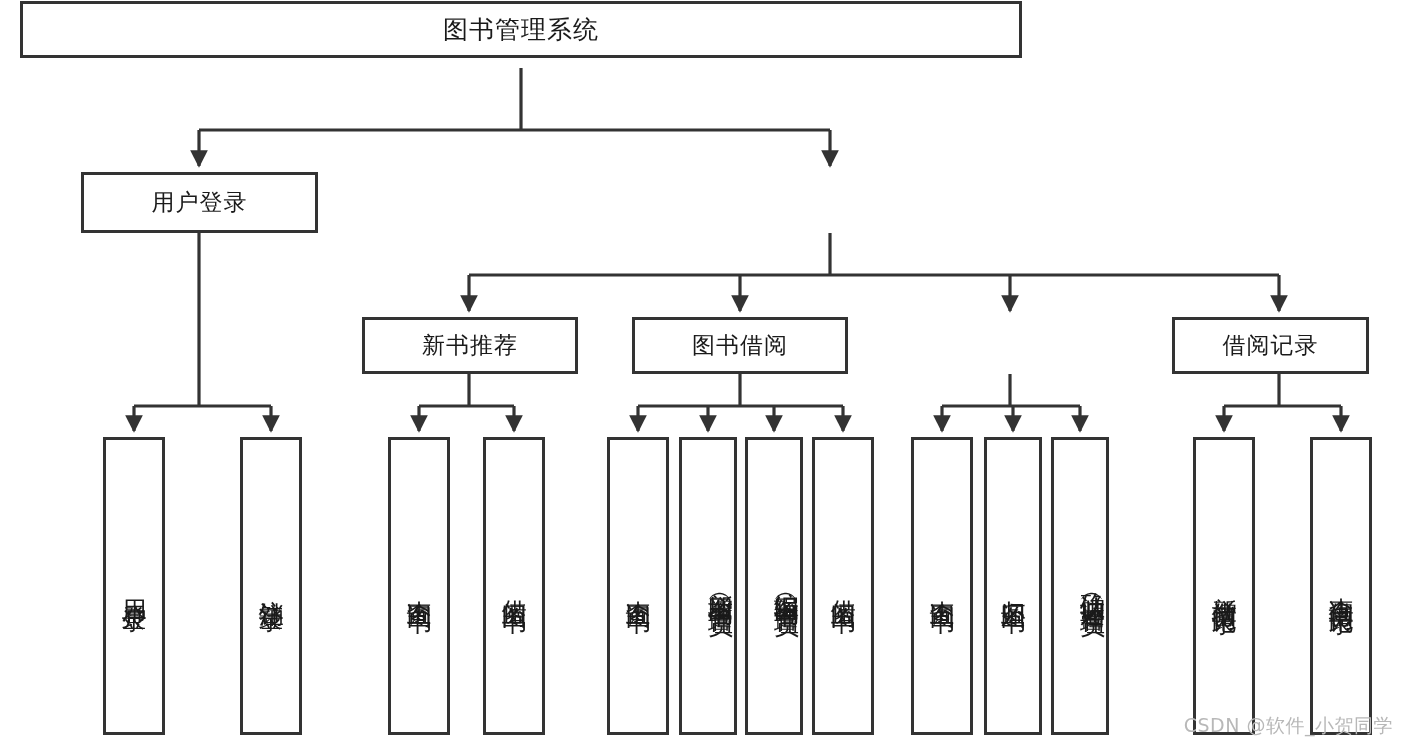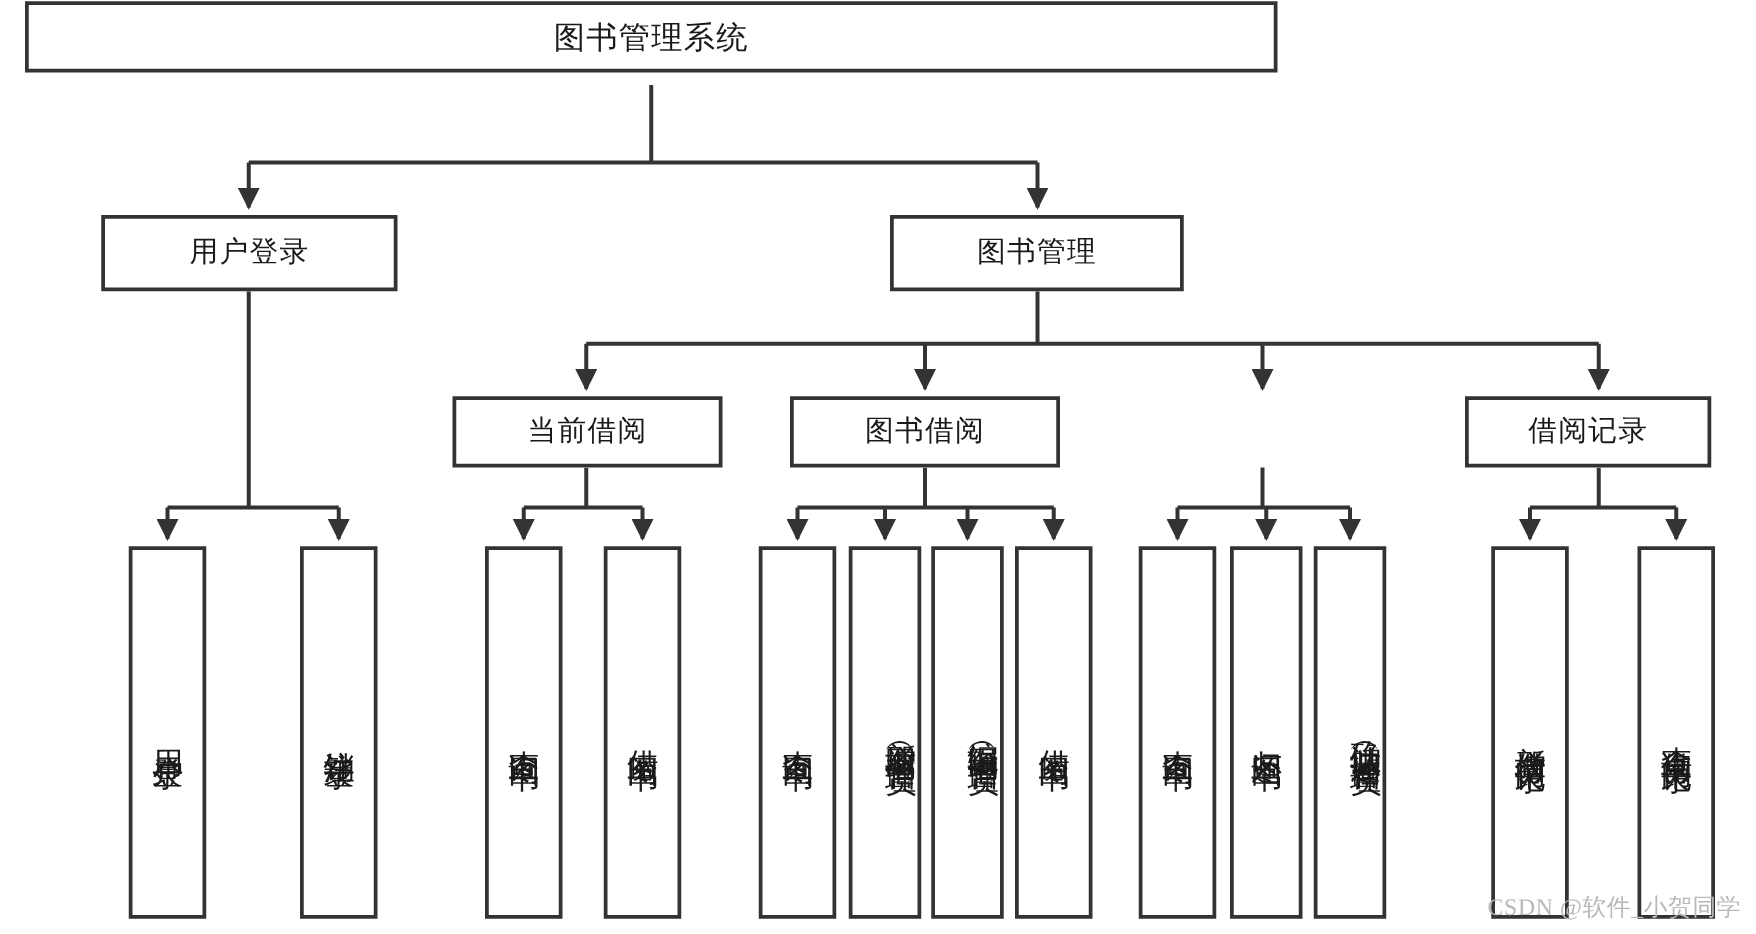--- a/index.html
+++ b/index.html
@@ -63,21 +63,20 @@
     font-size: 25px;
   }
   #watermark {
     position: absolute;
     right: 12px;
     bottom: 8px;
     font-size: 19px;
     color: #b8b8b8;
     letter-spacing: 0.5px;
     white-space: nowrap;
-    font-family: Liberation Serif, serif;
   }
 </style>
 </head>
 <body>
 
 <div id="diagram-root">
 
   <svg id="edges-layer" viewBox="0 0 1405 747" width="1405" height="747" xmlns="http://www.w3.org/2000/svg">
     <defs>
       <marker id="arrow" viewBox="0 0 10 10" refX="9" refY="5" markerWidth="5.5" markerHeight="5.5" orient="auto-start-reverse">
@@ -130,26 +129,23 @@
   </svg>
 
   <div class="node horiz" id="title-node" style="left:20px; top:1px; width:1002px; height:57px;">
     <span class="node-label">图书管理系统</span>
   </div>
 
   <div class="node horiz" style="left:81px; top:172px; width:237px; height:61px;">
     <span class="node-label">用户登录</span>
   </div>
 
-  <div class="node horiz" style="left:712px; top:172px; width:235px; height:61px;">
-    <span class="node-label">图书管理</span>
-  </div>
 
   <div class="node horiz" style="left:362px; top:317px; width:216px; height:57px;">
-    <span class="node-label">当前借阅</span>
+    <span class="node-label">新书推荐</span>
   </div>
 
   <div class="node horiz" style="left:632px; top:317px; width:216px; height:57px;text-align:center;">
     <span class="node-label">图书借阅</span>
   </div>
 
 
   <div class="node horiz" style="left:1172px; top:317px; width:197px; height:57px;">
     <span class="node-label">借阅记录</span>
   </div>

